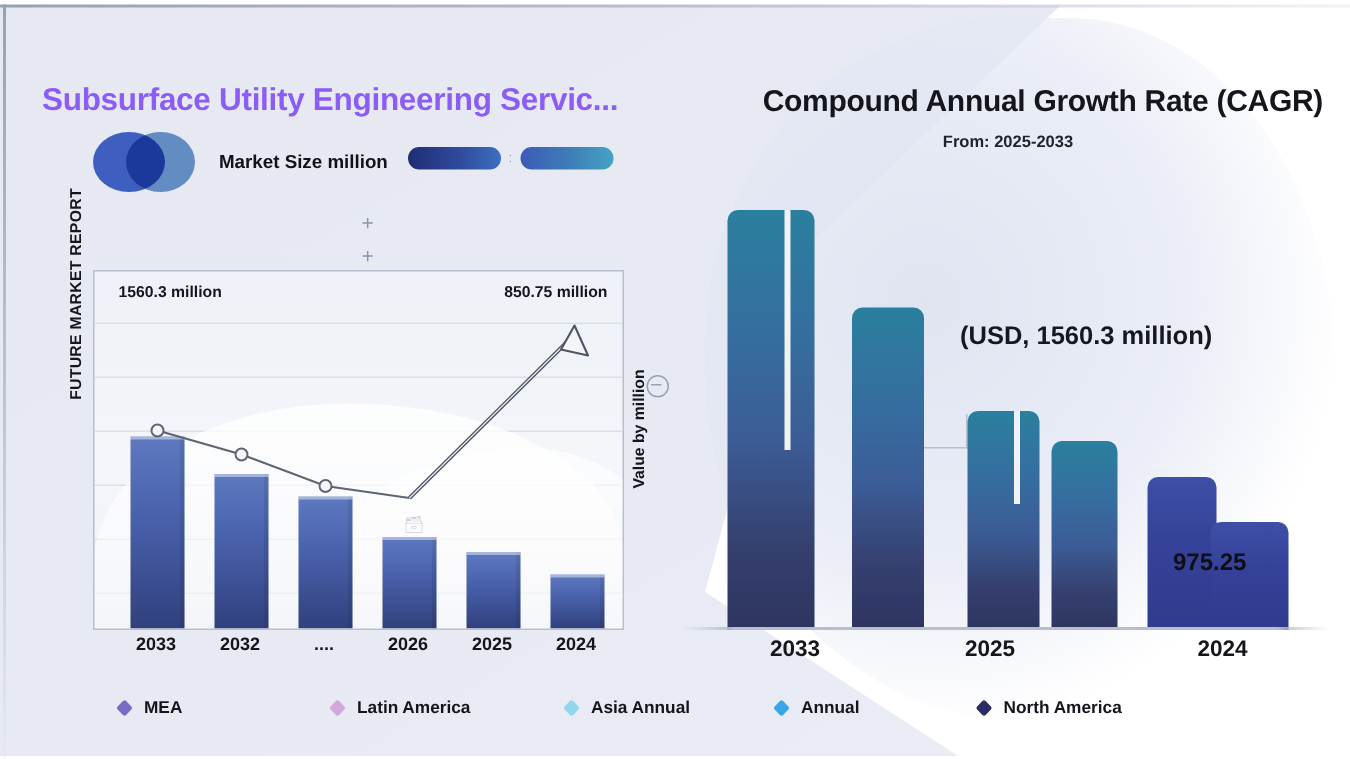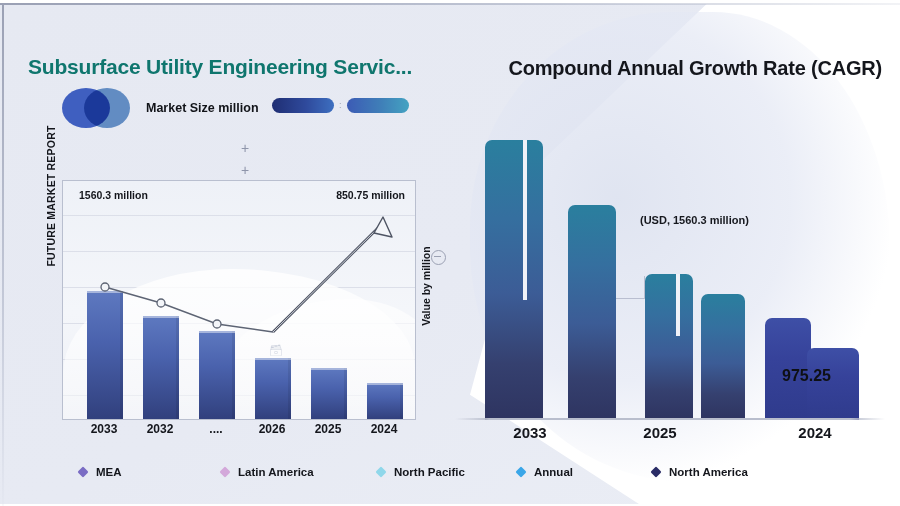--- a/index.html
+++ b/index.html
@@ -35,21 +35,21 @@
   
   .blob{
     position:absolute;left:470px;top:12px;width:420px;height:470px;
     background:radial-gradient(ellipse at 35% 40%, rgba(222,227,240,.95) 0%, rgba(228,232,244,.75) 45%, rgba(236,239,248,0) 72%);
     border-radius:48% 42% 46% 52%/46% 50% 44% 50%;
   }
 
   
   .left-title{
     position:absolute;left:28px;top:55px;width:420px;
-    font-size:21px;font-weight:bold;color:#0f766e;letter-spacing:-0.2px;
+    font-size:21px;font-weight:bold;color:#8b5cf6;letter-spacing:-0.2px;
     white-space:nowrap;overflow:hidden;
   }
   .brand-row{position:absolute;left:62px;top:88px;display:flex;align-items:center;}
   .logo-mark{position:relative;width:72px;height:40px;}
   .logo-mark .c1{
     position:absolute;left:0;top:0;width:48px;height:40px;border-radius:50%;
     background:#3f5fc0;
   }
   .logo-mark .c2{
     position:absolute;left:22px;top:0;width:46px;height:40px;border-radius:50%;
@@ -123,21 +123,21 @@
   }
   .right-sub{
     position:absolute;left:462px;top:89px;width:420px;text-align:center;
     font-size:11px;font-weight:bold;color:#22242b;
   }
   .cagr-big{
     position:absolute;left:608px;top:157px;font-size:46px;font-weight:bold;
     color:#0e1014;letter-spacing:-1px;line-height:1;
   }
   .cagr-sub{
-    position:absolute;left:640px;top:214px;font-size:11px;font-weight:bold;color:#16181e;white-space:nowrap;
+    position:absolute;left:640px;top:214px;font-size:17px;font-weight:bold;color:#16181e;white-space:nowrap;
   }
   .rbar{
     position:absolute;bottom:0;border-radius:7px 7px 0 0;
     background:linear-gradient(180deg,#2a7f9e 0%,#356f9f 28%,#3c5c96 55%,#35406f 80%,#2e3460 100%);
   }
   .rbar.navy{
     background:linear-gradient(180deg,#3e4fa6 0%,#36429a 40%,#2f3b8c 100%);
   }
   .rbar .notch{
     position:absolute;top:-4px;width:4px;height:100%;
@@ -244,20 +244,21 @@
     <span style="left:154px;">....</span>
     <span style="left:210px;">2026</span>
     <span style="left:266px;">2025</span>
     <span style="left:322px;">2024</span>
   </div>
 
   <div class="ylabel-right">Value by million</div>
   <div class="minus-circle"></div>
 
   <div class="right-title">Compound Annual Growth Rate (CAGR)</div>
+  <div class="right-sub">From: 2025-2033</div>
   <div class="cagr-sub">(USD, 1560.3 million)</div>
   <div class="corner-deco"></div>
 
   <div class="rchart">
 
     <div class="rbar" style="left:30px;width:58px;height:280px;">
       <div class="notch" style="left:38px;height:160px;top:0;"></div>
     </div>
     <div class="rbar" style="left:113px;width:48px;height:215px;"></div>
 
@@ -283,21 +284,21 @@
     <div class="legend-item" style="width:142px;">
       <span class="legend-dot" style="background:#7a6cc4;"></span>
       <span class="legend-label">MEA</span>
     </div>
     <div class="legend-item" style="width:156px;">
       <span class="legend-dot" style="background:#d3a8da;"></span>
       <span class="legend-label">Latin America</span>
     </div>
     <div class="legend-item" style="width:140px;">
       <span class="legend-dot" style="background:#8fd7ea;"></span>
-      <span class="legend-label">North Pacific</span>
+      <span class="legend-label">Asia Annual</span>
     </div>
     <div class="legend-item" style="width:135px;">
       <span class="legend-dot" style="background:#3aa6e8;"></span>
       <span class="legend-label">Annual</span>
     </div>
     <div class="legend-item">
       <span class="legend-dot" style="background:#2a2c66;"></span>
       <span class="legend-label">North America</span>
     </div>
   </div>

